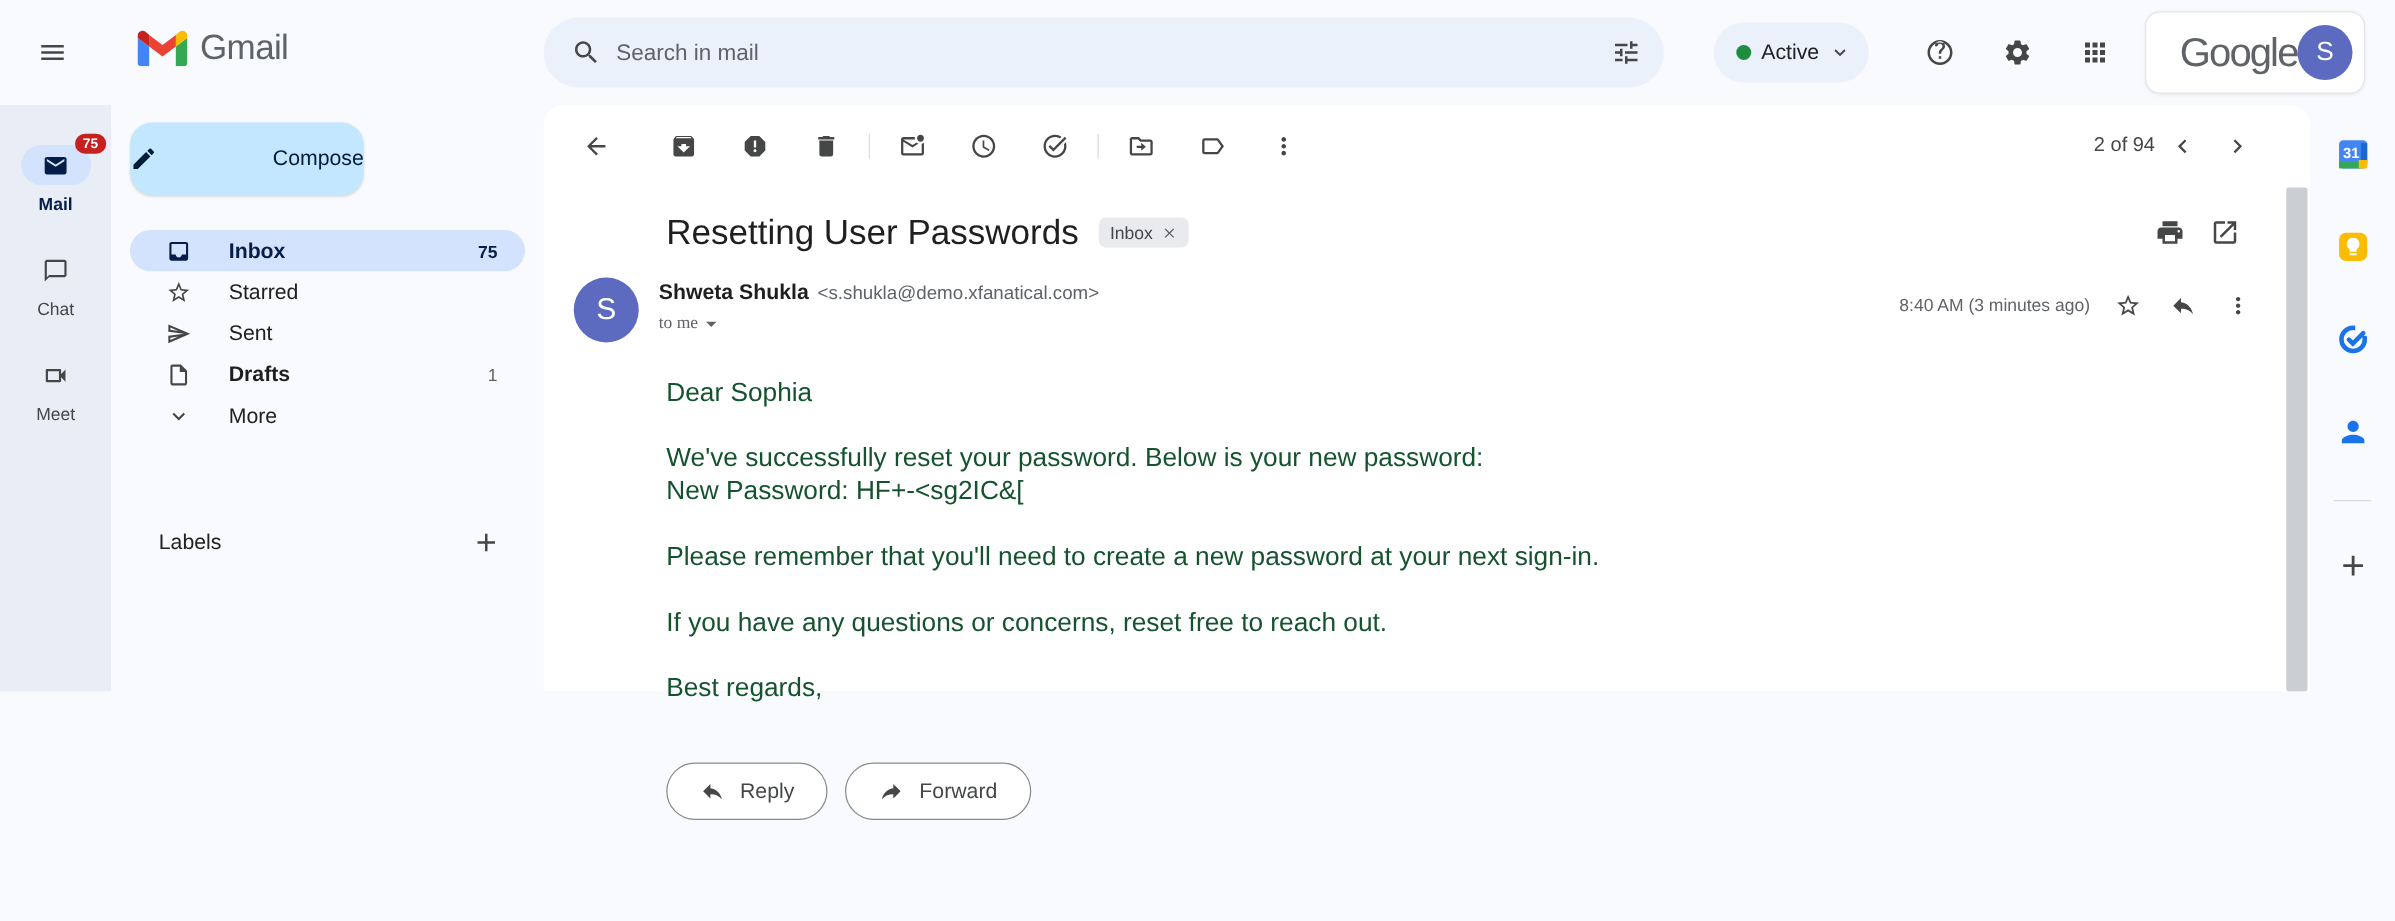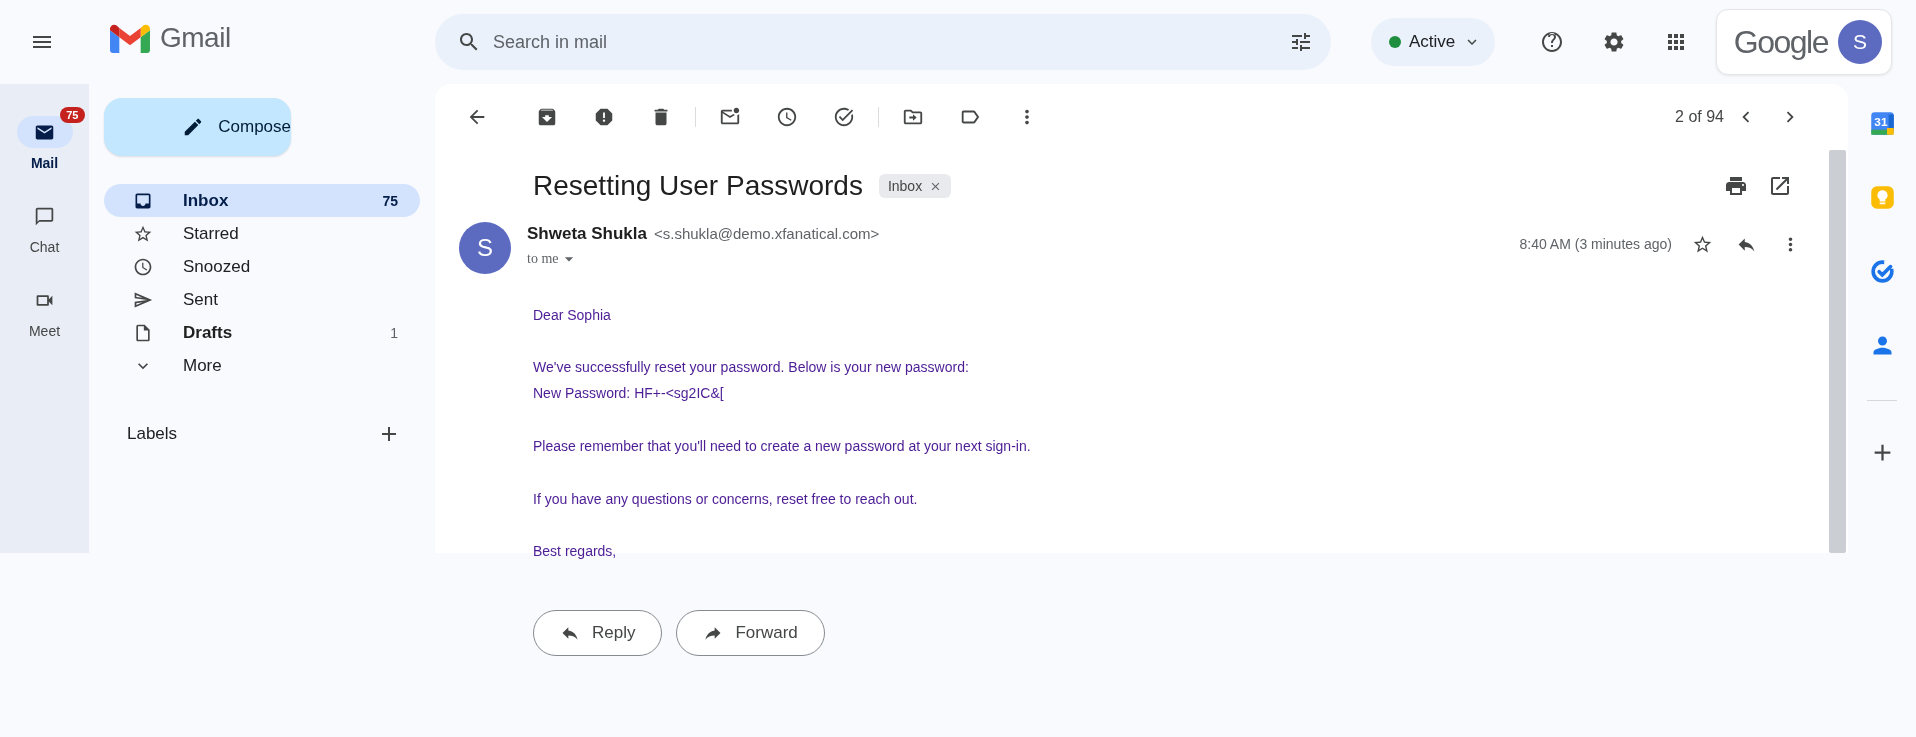--- a/index.html
+++ b/index.html
@@ -24,42 +24,42 @@
   .status-pill { position:absolute; left:1371px; top:18px; height:48px; border-radius:24px; background:#EAF1FB;
                  display:flex; align-items:center; gap:8px; padding:0 14px 0 18px; cursor:pointer; }
   .status-dot { width:12px; height:12px; border-radius:50%; background:#1E8E3E; }
   .status-text { font-size:17px; color:#202124; }
   .status-pill svg { width:18px; height:18px; fill:#444746; }
   .tb-help { position:absolute; left:1528px; top:18px; }
   .tb-gear { position:absolute; left:1590px; top:18px; }
   .tb-apps { position:absolute; left:1652px; top:18px; }
   .profile-chip { position:absolute; left:1716px; top:9px; width:176px; height:66px; background:#fff;
                   border:1px solid #E3E5E8; border-radius:12px; box-shadow:0 1px 3px rgba(0,0,0,.08);
-                  display:flex; align-items:center; justify-content:flex-end; gap:10px; padding:0 9px; cursor:pointer; }
+                  display:flex; align-items:center; justify-content:flex-end; padding:0 9px; cursor:pointer; }
   .google-word { font-size:32px; color:#5F6368; letter-spacing:-1.5px; font-weight:500; }
   .avatar { border-radius:50%; background:#5C6BC0; color:#fff; display:flex; align-items:center; justify-content:center; }
   .avatar.sm { width:44px; height:44px; font-size:21px; }
 
   
   .rail { position:absolute; left:0; top:84px; width:89px; bottom:0; background:#E9EEF6;
           display:flex; flex-direction:column; align-items:center; padding-top:32px; }
   .rail-item { display:flex; flex-direction:column; align-items:center; margin-bottom:29px; cursor:pointer; }
   .rail-pill { width:56px; height:32px; border-radius:16px; display:flex; align-items:center; justify-content:center; position:relative; }
   .rail-pill.sel { background:#D3E3FD; }
   .rail-pill svg { width:21px; height:21px; fill:#444746; }
   .rail-pill.sel svg { fill:#041E49; }
   .rail-badge { position:absolute; top:-9px; right:-12px; background:#C5221F; color:#fff; font-size:11px;
                 font-weight:700; padding:2px 6px; border-radius:10px; line-height:12px; }
   .rail-label { margin-top:7px; font-size:14px; color:#444746; }
   .rail-label.sel { color:#041E49; font-weight:700; }
 
   
   .sidebar { position:absolute; left:89px; top:84px; width:346px; bottom:0; background:#F8FAFD; }
   .compose { position:absolute; left:15px; top:14px; width:187px; height:58px; background:#C2E7FF;
-             border-radius:18px; border:none; display:flex; align-items:center; justify-content:flex-end;
+             border-radius:18px; border:none; display:flex; align-items:center; justify-content:space-between;
              gap:14px; cursor:pointer; box-shadow:0 1px 2px rgba(0,0,0,.12); }
   .compose svg { width:22px; height:22px; fill:#001D35; }
   .compose span { font-size:17px; font-weight:500; color:#001D35; font-family:inherit; }
   .navlist { position:absolute; top:100px; left:0; width:346px; }
   .nav-row { display:flex; align-items:center; height:33px; margin-left:15px; width:316px;
              border-radius:17px; padding-left:29px; cursor:pointer; }
   .nav-row svg { width:20px; height:20px; fill:#444746; margin-right:30px; flex:0 0 auto; }
   .nav-row .lbl { font-size:17px; color:#202124; }
   .nav-row .cnt { margin-left:auto; margin-right:22px; font-size:14px; color:#5F6368; }
   .nav-row.sel { background:#D3E3FD; }
@@ -99,21 +99,21 @@
   .sender-email { font-size:15px; color:#5F6368; margin-left:7px; }
   .to-line { margin-top:5px; display:flex; align-items:center; cursor:pointer;font-family:Liberation Serif, serif; }
   .to-line span { font-size:14px; color:#5F6368; }
   .to-line svg { width:20px; height:20px; fill:#5F6368; }
   .sender-right { margin-left:auto; display:flex; align-items:center; }
   .timestamp { font-size:14px; color:#5F6368; margin-right:8px; white-space:nowrap; }
   .sender-right .ib { width:44px; height:44px; }
   .sender-right .ib svg { width:21px; height:21px; }
 
   .mail-body { padding:28px 0 0 98px; }
-  .pline { font-size:14px; line-height:26px; color:#4c1d95; }
+  .pline { font-size:21px; line-height:26px; color:#14532d; }
   .mb26 { margin-bottom:26px; }
   .mb27 { margin-bottom:27px; }
 
   .actions { margin:46px 0 0 98px; display:flex; gap:14px; }
   .action-btn { height:46px; border-radius:23px; border:1px solid #868B90; background:#fff;
                 display:inline-flex; align-items:center; gap:12px; padding:0 26px; cursor:pointer; }
   .action-btn svg { width:20px; height:20px; fill:#444746; }
   .action-btn span { font-size:17px; font-weight:500; color:#444746; font-family:inherit; }
 
   .scrollbar { position:absolute; left:1829px; top:150px; bottom:0; width:17px;
@@ -240,26 +240,20 @@
         <span class="cnt">75</span>
       </div>
       <div class="nav-row">
         <svg viewBox="0 0 24 24">
             <path d="M22 9.24l-7.19-.62L12 2 9.19 8.63 2 9.24l5.46 4.73L5.82 21 12 17.27 18.18 21l-1.63-7.03L22 9.24zM12 15.4l-3.76 2.27 1-4.28-3.32-2.88 4.38-.38L12 6.1l1.71 4.04 4.38.38-3.32 2.88 1 4.28L12 15.4z"></path>
           </svg>
         <span class="lbl">Starred</span>
       </div>
       <div class="nav-row">
         <svg viewBox="0 0 24 24">
-            <path d="M11.99 2C6.47 2 2 6.48 2 12s4.47 10 9.99 10C17.52 22 22 17.52 22 12S17.52 2 11.99 2zM12 20c-4.42 0-8-3.58-8-8s3.58-8 8-8 8 3.58 8 8-3.58 8-8 8zm.5-13H11v6l5.25 3.15.75-1.23-4.5-2.67z"></path>
-          </svg>
-        <span class="lbl">Snoozed</span>
-      </div>
-      <div class="nav-row">
-        <svg viewBox="0 0 24 24">
             <path d="M4.01 6.03l7.51 3.22-7.52-1 .01-2.22m7.5 8.72L4 17.97v-2.22l7.51-1M2.01 3L2 10l15 2-15 2 .01 7L23 12 2.01 3z"></path>
           </svg>
         <span class="lbl">Sent</span>
       </div>
       <div class="nav-row">
         <svg viewBox="0 0 24 24">
             <path d="M14 2H6c-1.1 0-2 .9-2 2v16c0 1.1.89 2 1.99 2H18c1.1 0 2-.9 2-2V8l-6-6zm4 18H6V4h7v5h5v11z"></path>
           </svg>
         <span class="lbl bold">Drafts</span>
         <span class="cnt">1</span>

